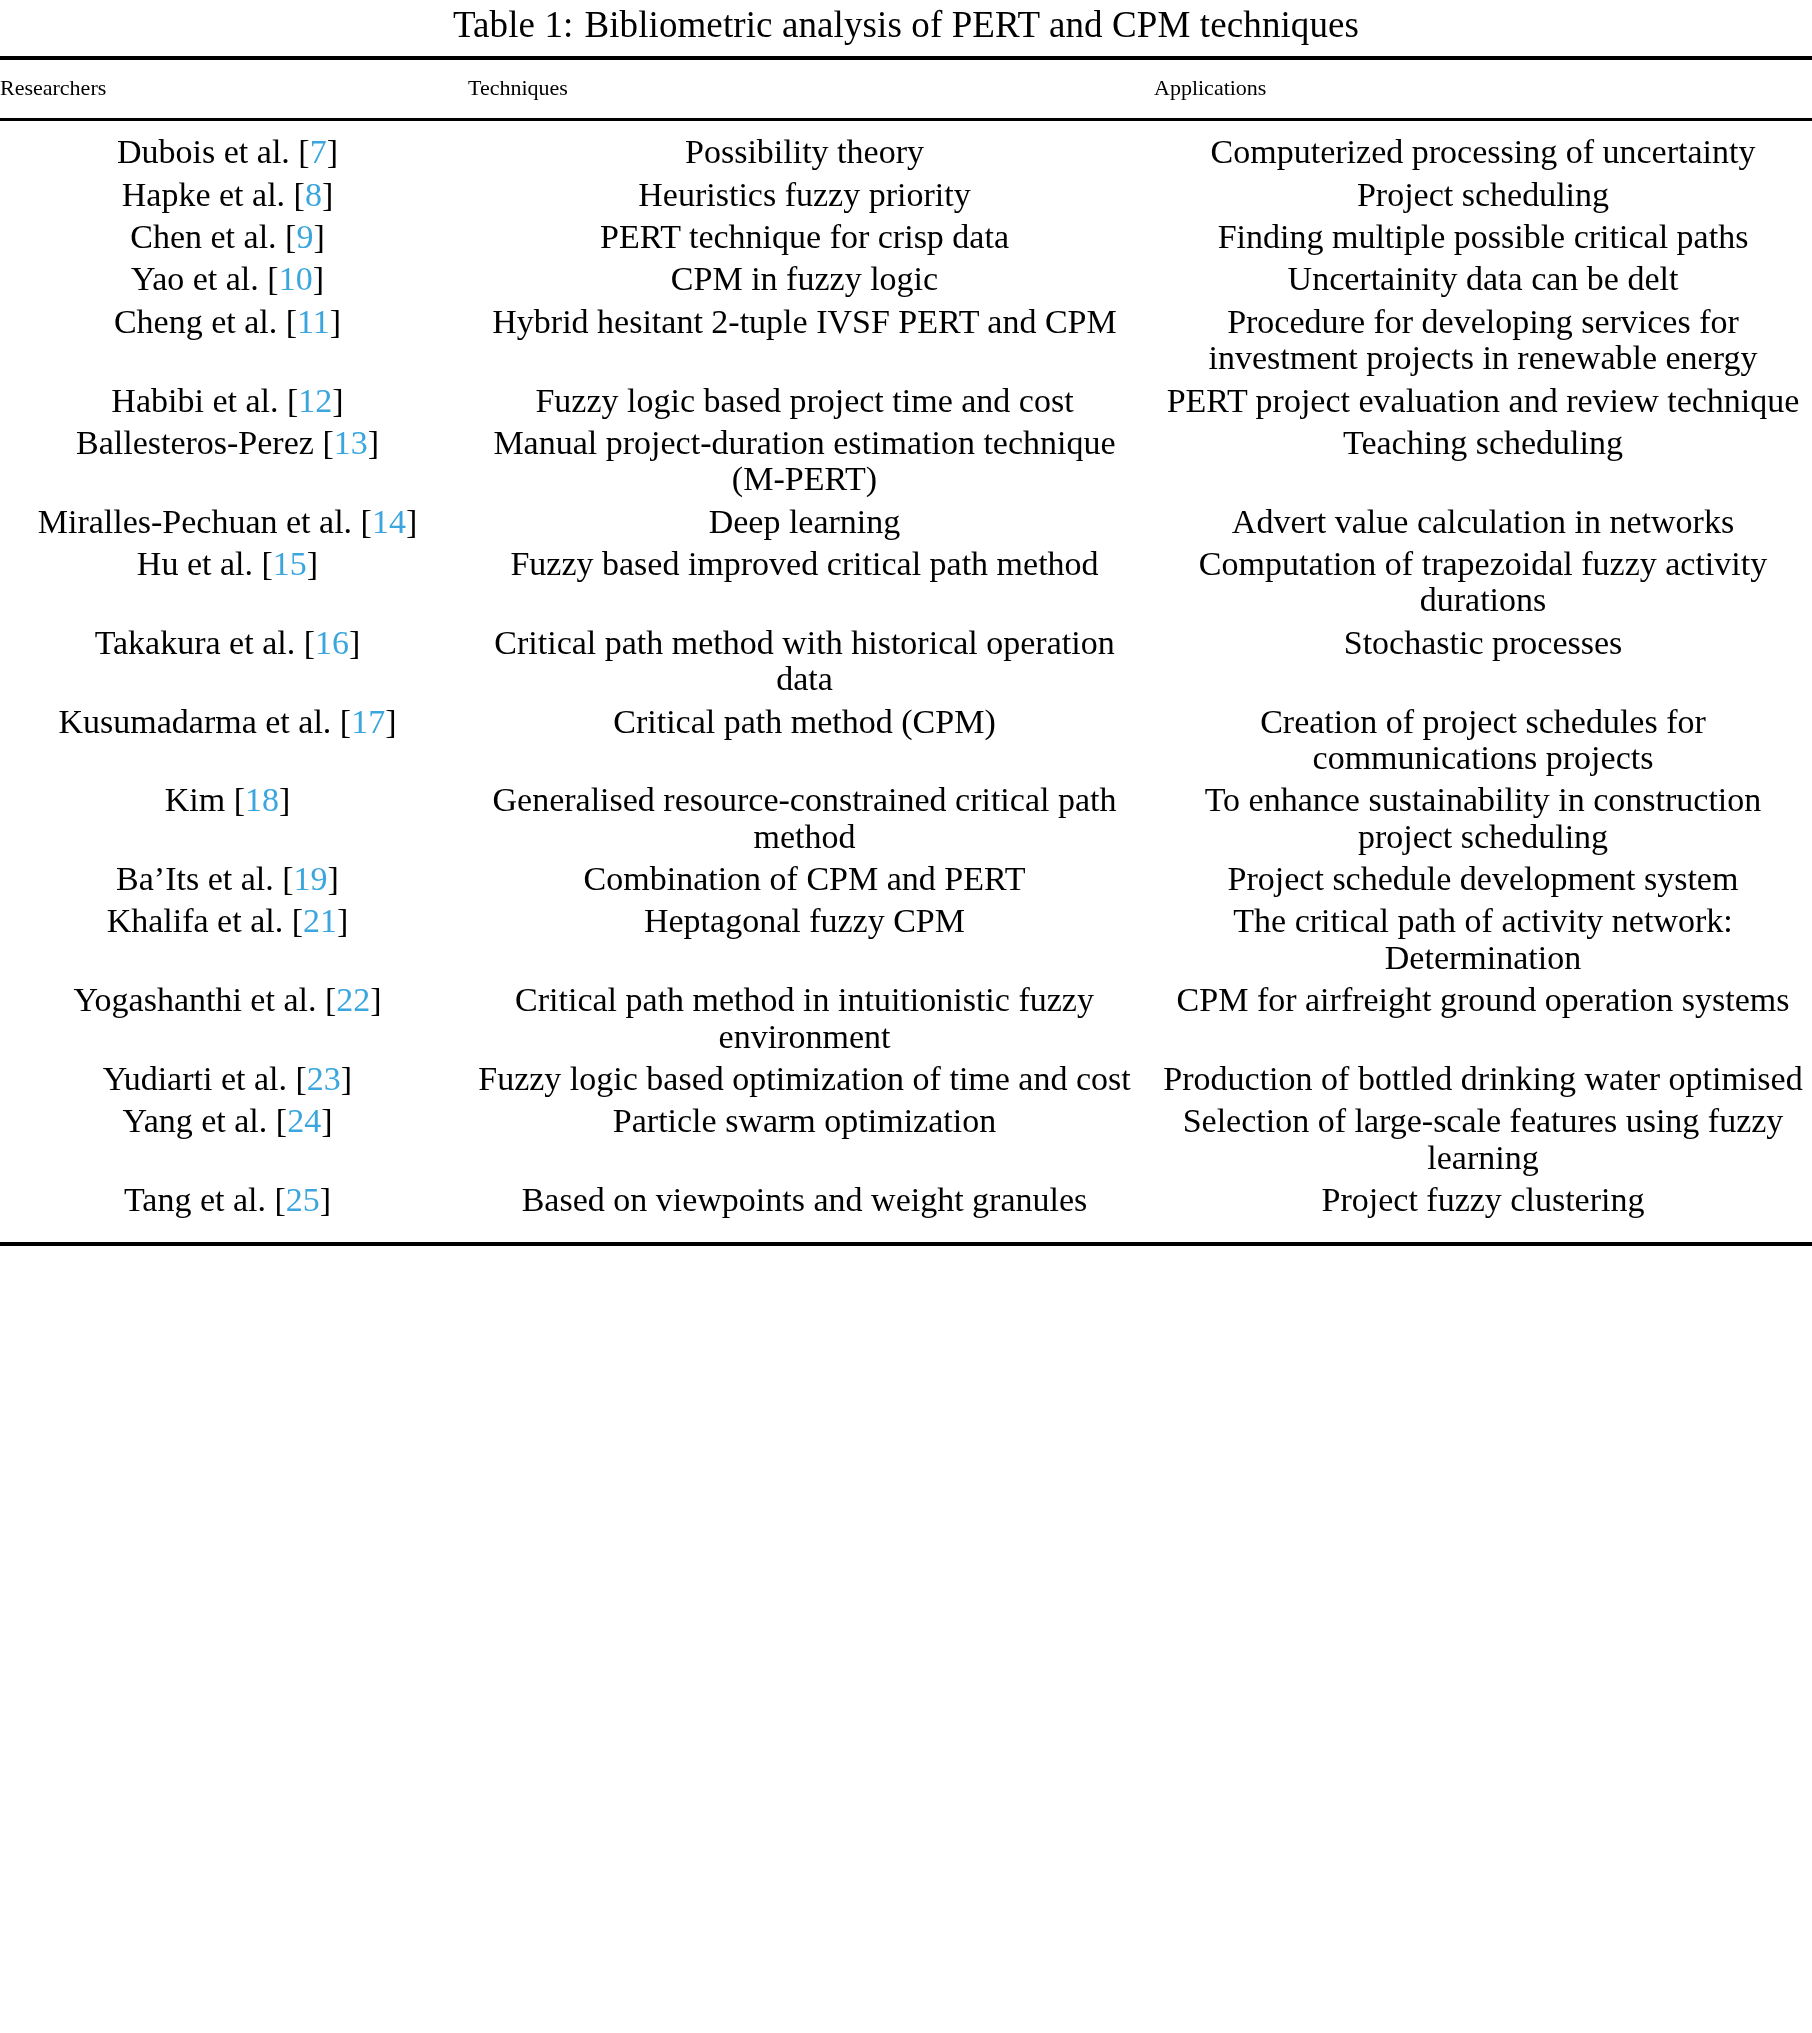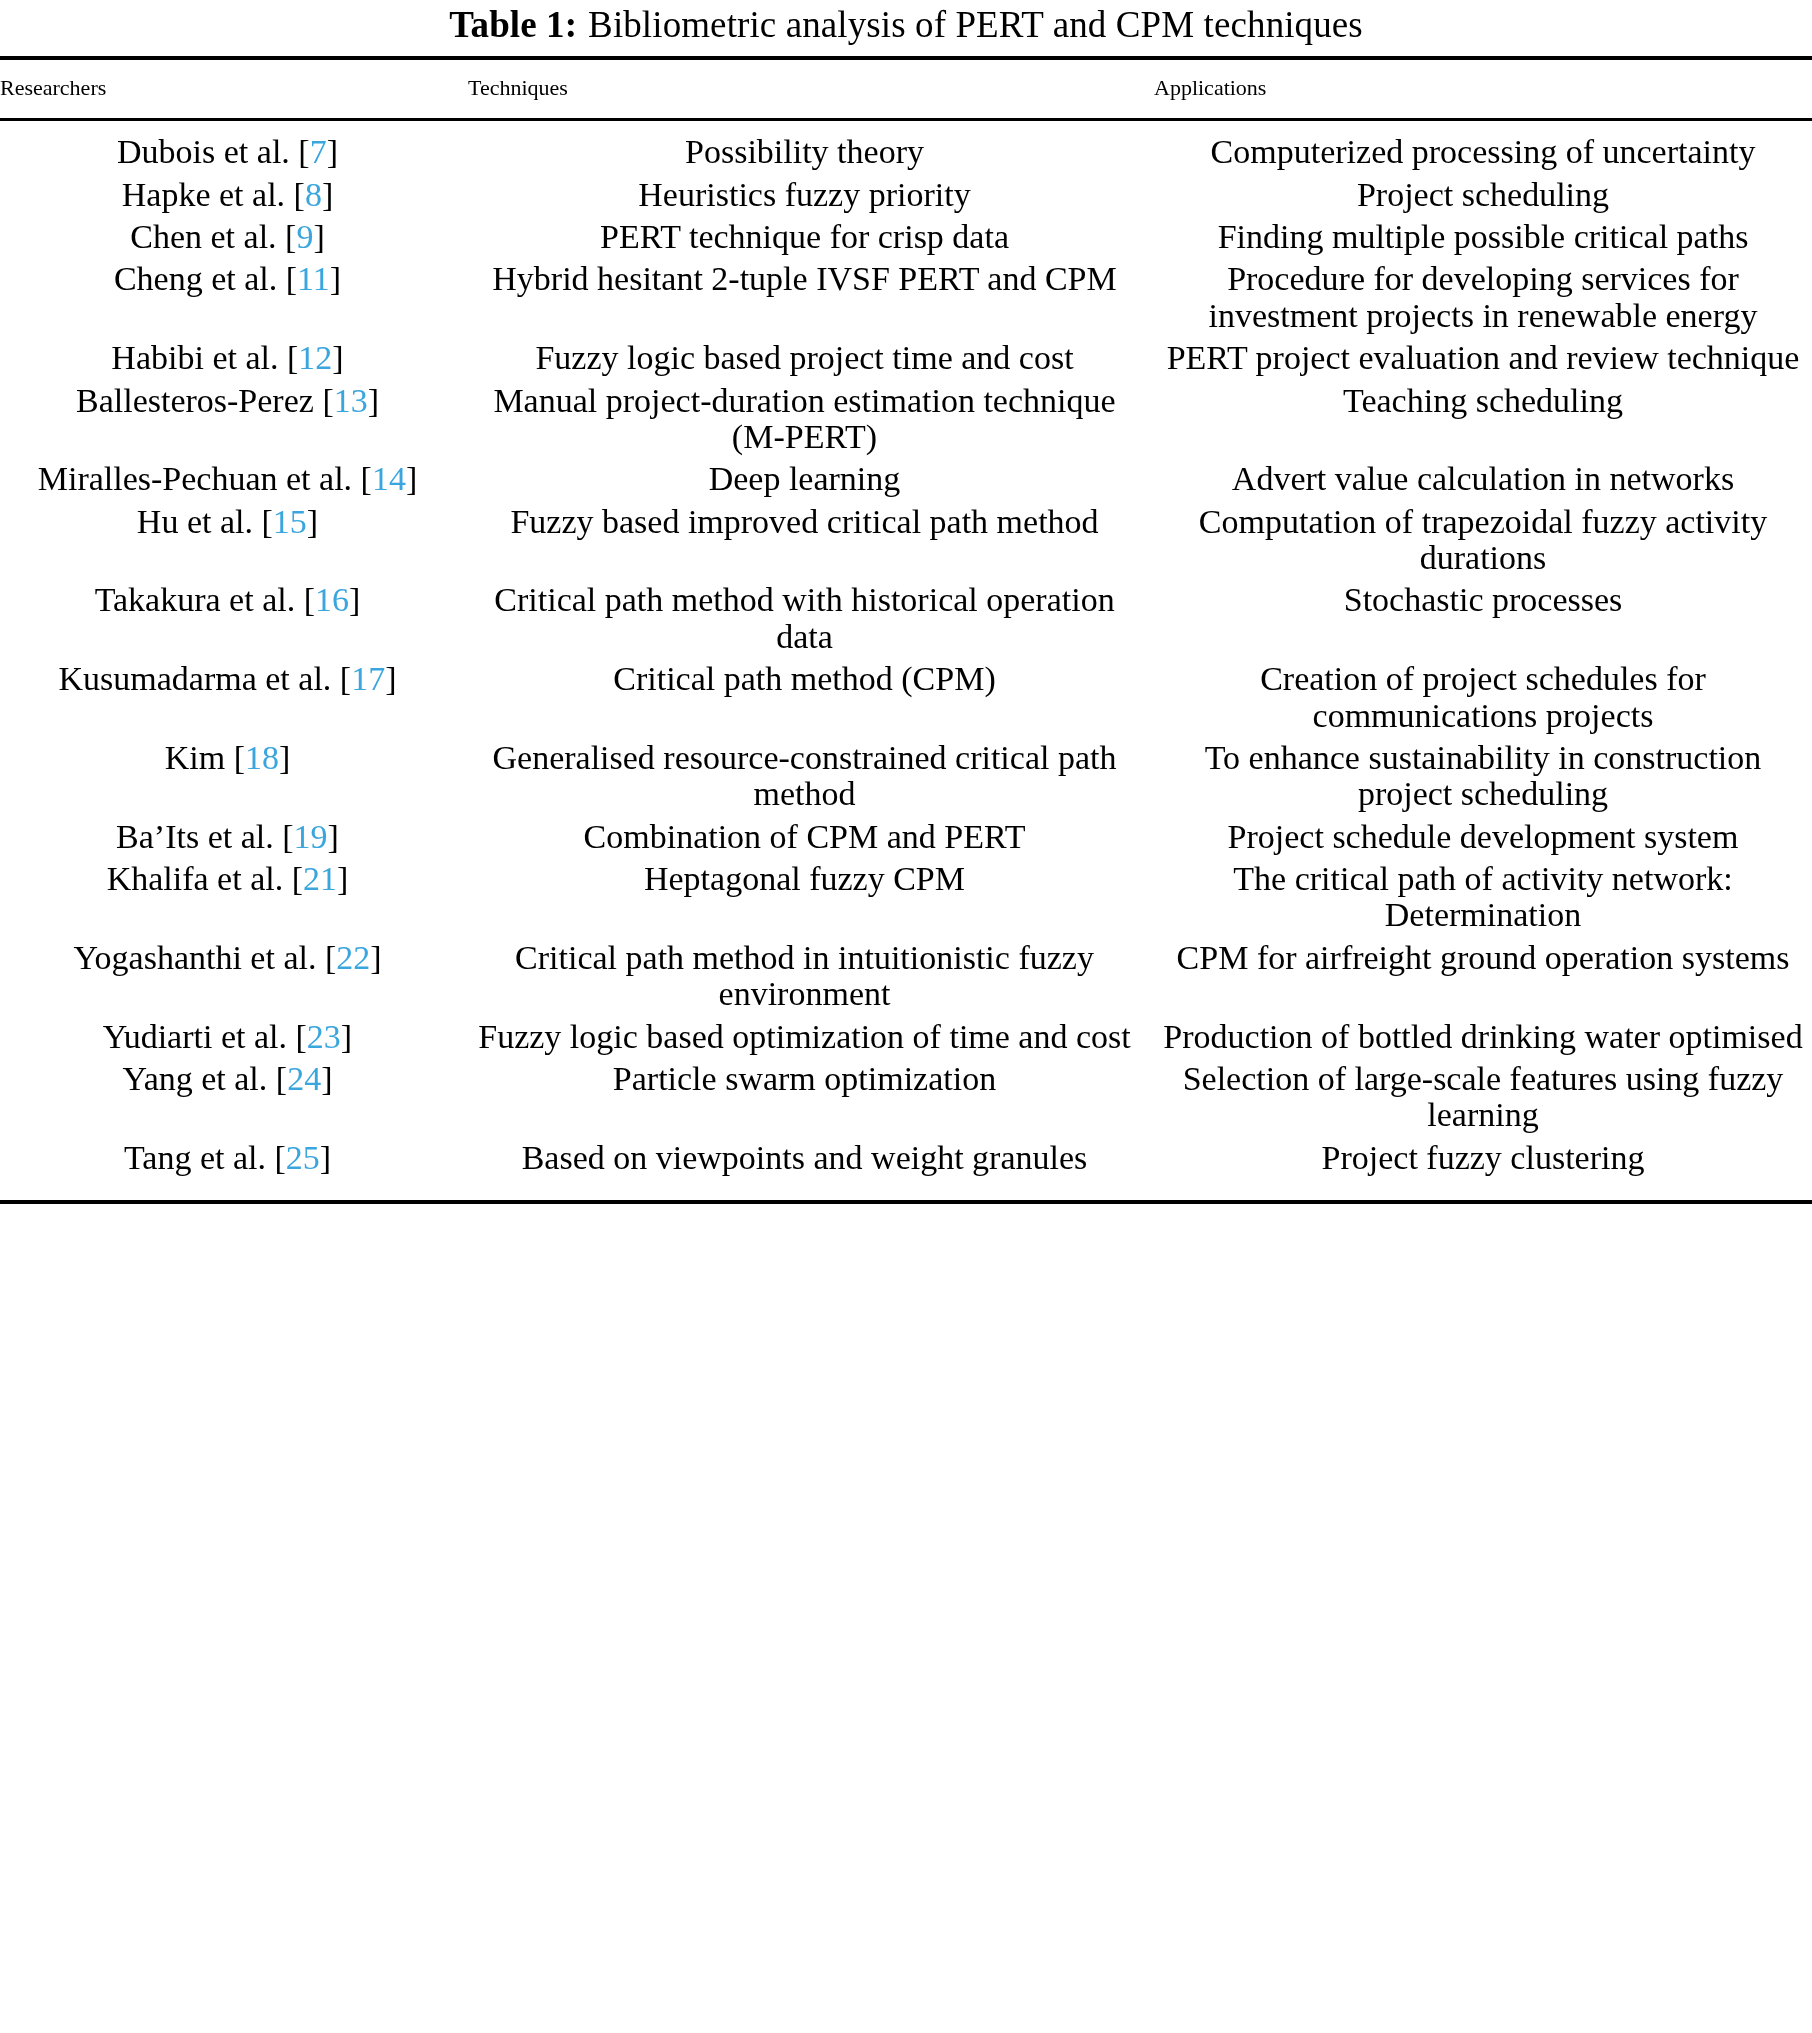--- a/index.html
+++ b/index.html
@@ -24,21 +24,21 @@
   
   .caption {
     text-align: center;
     font-size: 37px;
     line-height: 1.15;
     padding-top: 3.7px;
     padding-bottom: 9.3px;
     letter-spacing: 0.1px;
   }
   .caption .cap-label {
-    font-weight: bold;
+    font-weight: normal;
     margin-top: 8px;
   }
   .caption .cap-gap {
     display: inline-block;
     width: 11px;
   }
 
   
   .rule-thick {
     border: 0;
@@ -142,20 +142,25 @@
           <td><span>Hapke et al.</span> <span class="brk">[</span><span class="cite">8</span><span class="brk">]</span></td>
           <td>Heuristics fuzzy priority</td>
           <td class="c3cell">Project scheduling</td>
         </tr>
         <tr>
           <td><span>Chen et al.</span> <span class="brk">[</span><span class="cite">9</span><span class="brk">]</span></td>
           <td>PERT technique for crisp data</td>
           <td class="c3cell">Finding multiple possible critical paths</td>
         </tr>
         <tr>
+          <td><span>Yao et al.</span> <span class="brk">[</span><span class="cite">10</span><span class="brk">]</span></td>
+          <td>CPM in fuzzy logic</td>
+          <td class="c3cell">Uncertainity data can be delt</td>
+        </tr>
+        <tr>
           <td><span>Cheng et al.</span> <span class="brk">[</span><span class="cite">11</span><span class="brk">]</span></td>
           <td>Hybrid hesitant 2-tuple IVSF PERT and CPM</td>
           <td class="c3cell">Procedure for developing services for investment projects in renewable energy</td>
         </tr>
         <tr>
           <td><span>Habibi et al.</span> <span class="brk">[</span><span class="cite">12</span><span class="brk">]</span></td>
           <td>Fuzzy logic based project time and cost</td>
           <td class="c3cell">PERT project evaluation and review technique</td>
         </tr>
         <tr>

